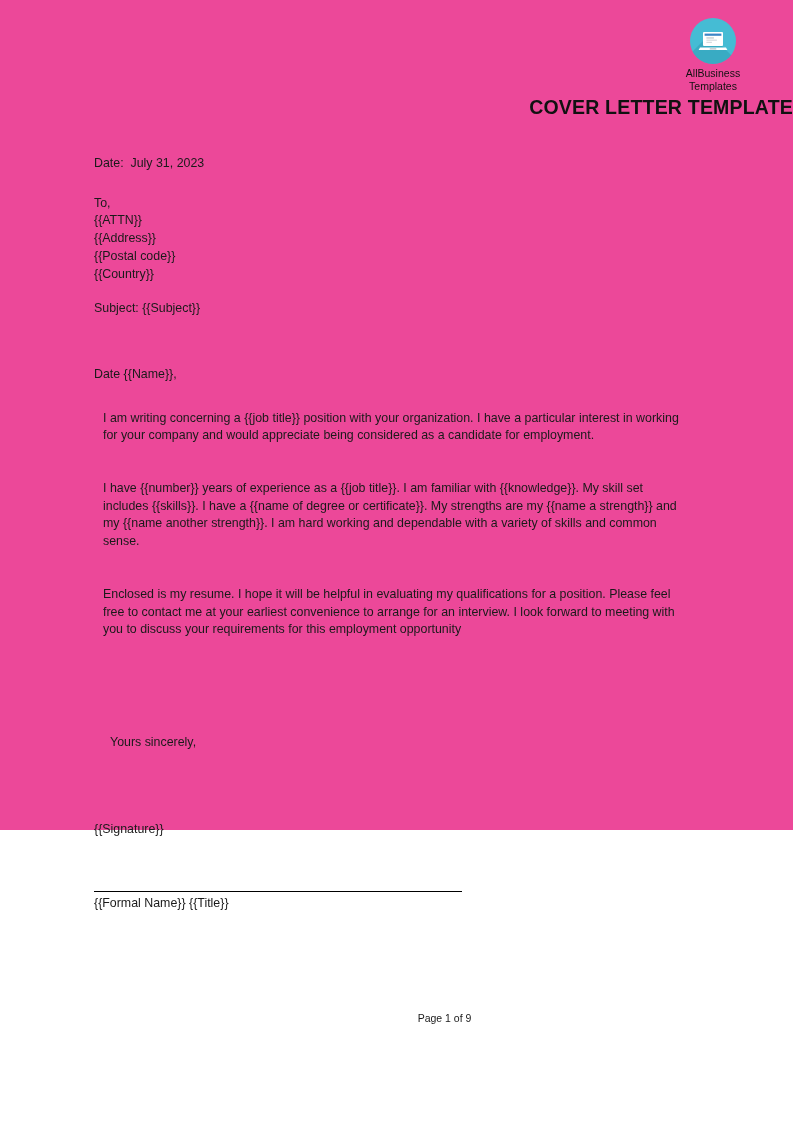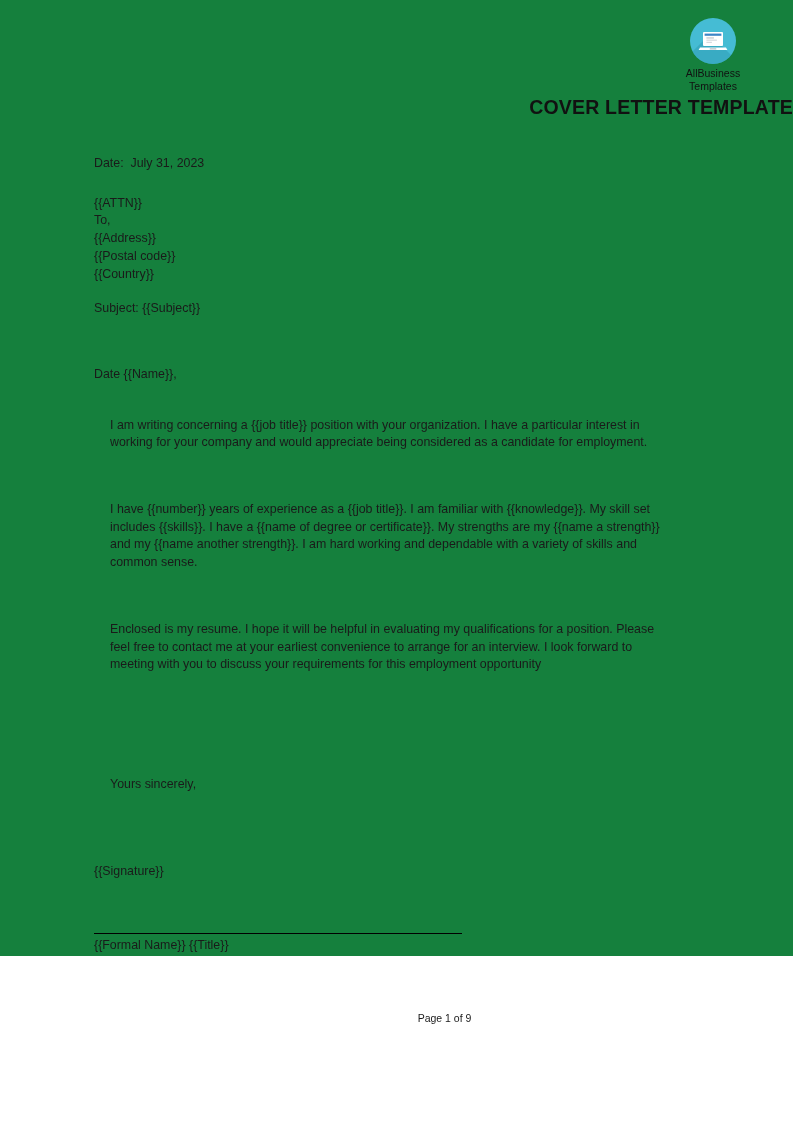--- a/index.html
+++ b/index.html
@@ -12,22 +12,22 @@
     height: 1122px;
     position: relative;
     font-family: "Liberation Sans", sans-serif;
     color: #1a1a1a;
     overflow: hidden;
   }
 
   .page {
     position: relative;
     width: 793px;
-    height: 956px;
-    background: #15803d;
+    height: 830px;
+    background: #ec4899;
   }
 
   
   .logo-block {
     position: absolute;
     top: 18px;
     right: 28px;
     width: 104px;
     text-align: center;
   }
@@ -101,21 +101,21 @@
   .spacer-lg { height: 36px; }
   .spacer-xl { height: 48px; }
 
   .addr-line { margin: 0; }
 
   .subject-line { margin: 0; }
 
   .salutation { margin: 0; }
 
   .para {
-    margin: 16px;
+    margin: 9px;
     text-align: left;
   }
 
   .closing { margin: 16px; }
   .signature { margin: 0; }
 
   .sign-rule {
     width: 368px;
     height: 0;
     border-top: 1px solid #000000;
@@ -162,22 +162,22 @@
   </div>
 
   <div class="doc-title">COVER LETTER TEMPLATE</div>
 
   <div class="body-area">
 
     <p class="line-date">Date:  July 31, 2023</p>
 
     <div class="spacer-md"></div>
 
+    <p class="addr-line">To,</p>
     <p class="addr-line">{{ATTN}}</p>
-    <p class="addr-line">To,</p>
     <p class="addr-line">{{Address}}</p>
     <p class="addr-line">{{Postal code}}</p>
     <p class="addr-line">{{Country}}</p>
 
     <div class="spacer-sm"></div>
 
     <p class="subject-line">Subject: {{Subject}}</p>
 
     <div class="spacer-xl"></div>
 

